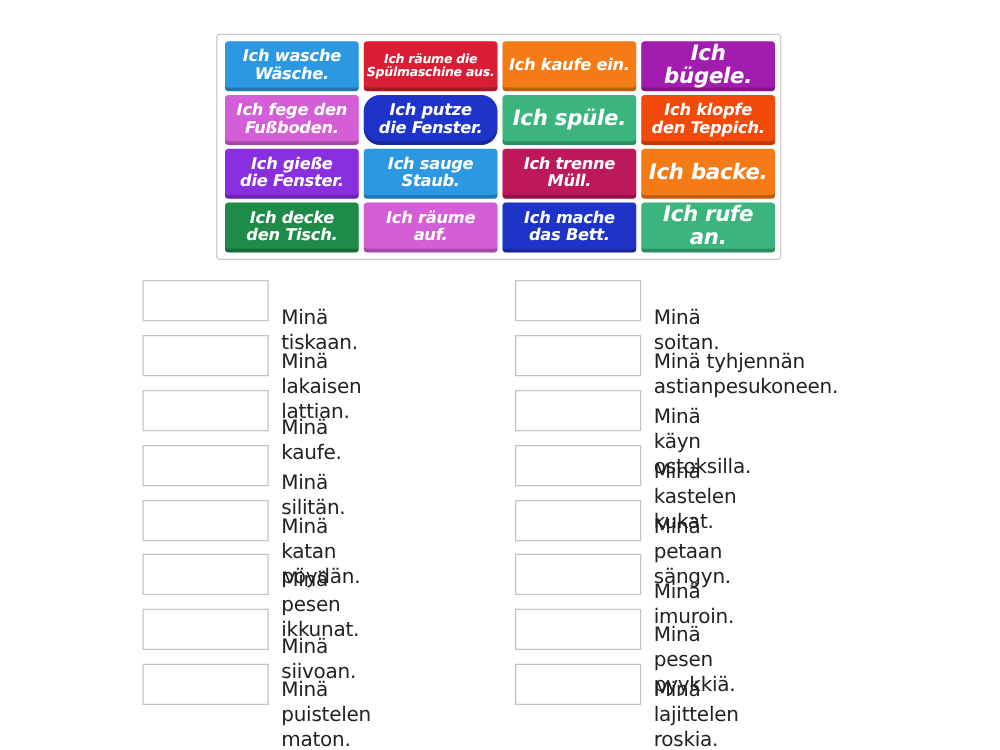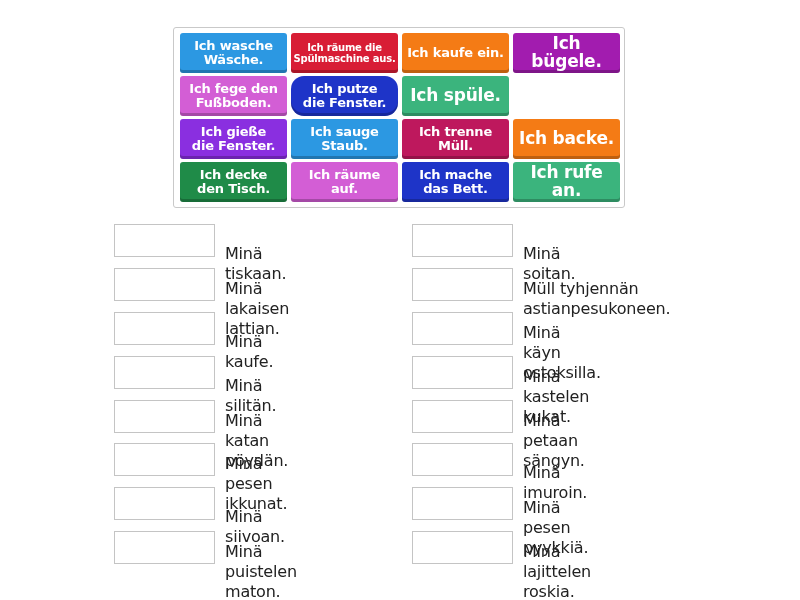--- a/index.html
+++ b/index.html
@@ -38,20 +38,21 @@
       align-items: center;
       justify-content: center;
       text-align: center;
       line-height: 1.05;
       box-sizing: border-box;
       padding: 0 2px;
       box-shadow: inset 0 -3px 0 rgba(0,0,0,0.22);
       cursor: grab;
       white-space: pre-line;
       letter-spacing: -0.2px;
+      font-style: italic;
     }
     .fs-m { font-size: 13px; }
     .fs-s { font-size: 10px; line-height: 1.15; }
     .fs-l { font-size: 17px; }
 
     .row {
       position: absolute;
       height: 34px;
     }
     .drop-box {
@@ -88,20 +89,22 @@
 Wäsche.</div>
     <div class="tile fs-s" style="left: 117px; top: 5px; background: rgb(216, 29, 53);">Ich räume die
 Spülmaschine aus.</div>
     <div class="tile fs-m" style="left: 228px; top: 5px; background: rgb(244, 123, 21);">Ich kaufe ein.</div>
     <div class="tile fs-l" style="left: 339px; top: 5px; background: #a21caf;">Ich bügele.</div>
     <div class="tile fs-m" style="left: 6px; top: 48px; background: rgb(211, 94, 213);">Ich fege den
 Fußboden.</div>
     <div class="tile fs-m" style="left: 117px; top: 48px; background: rgb(30, 52, 200); border-radius: 13px;">Ich putze
 die Fenster.</div>
     <div class="tile fs-l" style="left: 228px; top: 48px; background: rgb(59, 180, 125);">Ich spüle.</div>
+    <div class="tile fs-m" style="left: 339px; top: 48px; background: rgb(241, 74, 11);">Ich klopfe
+den Teppich.</div>
     <div class="tile fs-m" style="left: 6px; top: 91px; background: rgb(138, 47, 224);">Ich gieße
 die Fenster.</div>
     <div class="tile fs-m" style="left: 117px; top: 91px; background: rgb(44, 152, 226);">Ich sauge
 Staub.</div>
     <div class="tile fs-m" style="left: 228px; top: 91px; background: #be185d;">Ich trenne
 Müll.</div>
     <div class="tile fs-l" style="left: 339px; top: 91px; background: rgb(244, 123, 21);">Ich backe.</div>
     <div class="tile fs-m" style="left: 6px; top: 134px; background: rgb(31, 139, 72);">Ich decke
 den Tisch.</div>
     <div class="tile fs-m" style="left: 117px; top: 134px; background: rgb(211, 94, 213);">Ich räume
@@ -147,21 +150,21 @@
     <div class="row-label two">Minä puistelen
 maton.</div>
   </div>
 
   <div class="row" style="left: 412px; top: 224px;">
     <div class="drop-box"></div>
     <div class="row-label one">Minä soitan.</div>
   </div>
   <div class="row" style="left: 412px; top: 268px;">
     <div class="drop-box"></div>
-    <div class="row-label two">Müll tyhjennän
+    <div class="row-label two">Minä tyhjennän
 astianpesukoneen.</div>
   </div>
   <div class="row" style="left: 412px; top: 312px;">
     <div class="drop-box"></div>
     <div class="row-label two">Minä käyn
 ostoksilla.</div>
   </div>
   <div class="row" style="left: 412px; top: 356px;">
     <div class="drop-box"></div>
     <div class="row-label two">Minä kastelen

